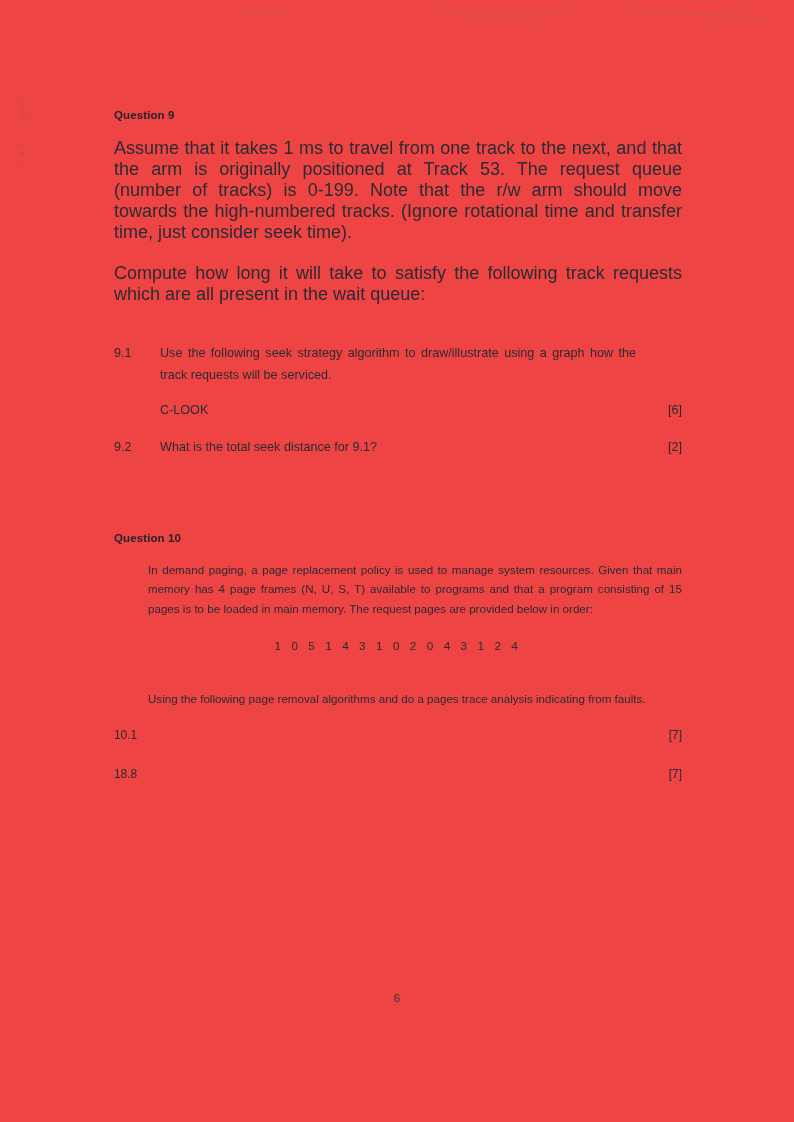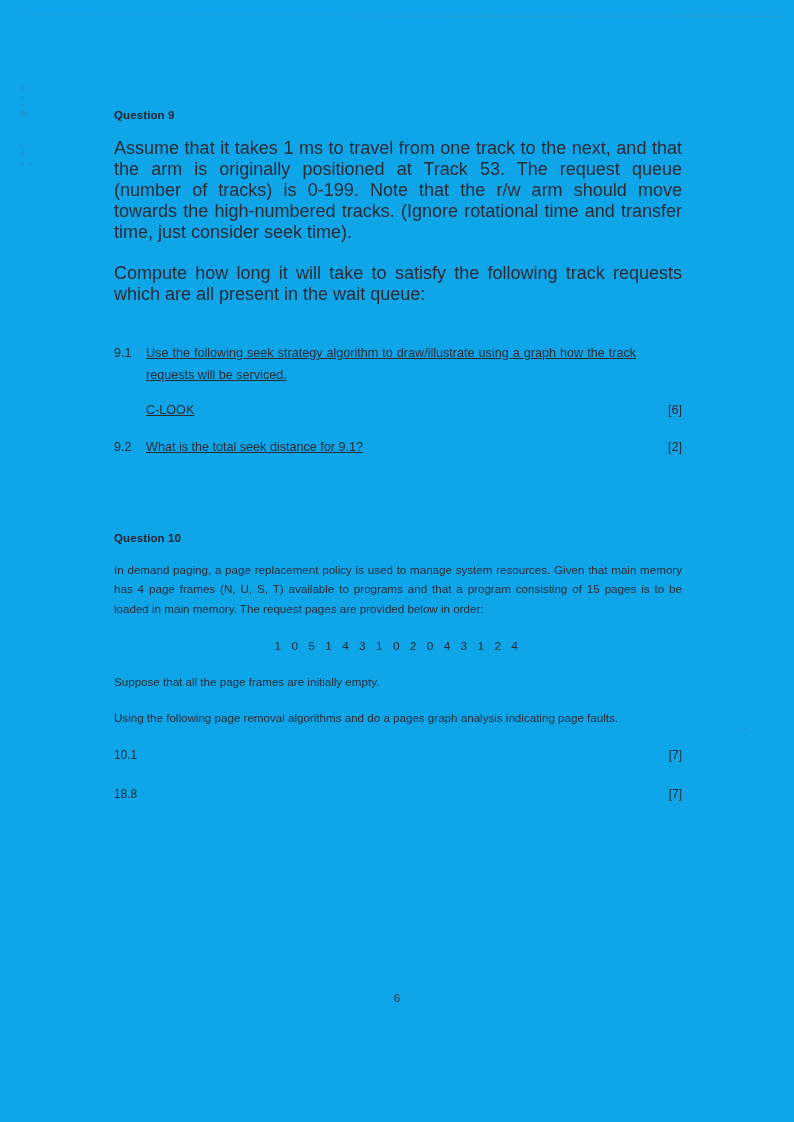--- a/index.html
+++ b/index.html
@@ -4,21 +4,21 @@
 <style>
   html, body {
     margin: 0;
     padding: 0;
     background: #ffffff;
   }
   .page {
     position: relative;
     width: 794px;
     height: 1122px;
-    background: #0ea5e9;
+    background: #ef4444;
     overflow: hidden;
     font-family: "Liberation Sans", sans-serif;
     color: #2b2b33;
   }
 
   
   .scan-top-line {
     position: absolute;
     left: 12px;
     top: 14px;
@@ -70,20 +70,21 @@
 
   .para {
     font-size: 18px;
     line-height: 21px;
     text-align: justify;
     color: #2b2b33;
   }
   .para.q10 {
     font-size: 11.6px;
     line-height: 19.4px;
+    margin-left: 34px;
   }
   .para.noj {
     text-align: left;
   }
 
   .centered-seq {
     text-align: center;
     font-size: 12.6px;
     line-height: 20px;
     color: #2b2b33;
@@ -91,30 +92,29 @@
   .centered-seq.spaced {
     font-size: 11.8px;
     letter-spacing: 0.30em;
   }
 
   
   .subq {
     position: relative;
     font-size: 12.6px;
     line-height: 22.2px;
-    text-decoration: underline;
   }
   .subq .lbl {
     position: absolute;
     left: 0;
     top: 0;
     width: 46px;
   }
   .subq .body {
-    margin-left: 32px;
+    margin-left: 46px;
     margin-right: 46px;
     text-align: justify;
   }
   .subq .body.noj {
     text-align: left;
   }
   .subq .marks {
     position: absolute;
     right: 0;
     top: 0;
@@ -205,25 +205,24 @@
     <div style="height:16px;"></div>
 
     <div class="para q10">In demand paging, a page replacement policy is used to manage system resources. Given that main memory has 4 page frames (N, U, S, T) available to programs and that a program consisting of 15 pages is to be loaded in main memory. The request pages are provided below in order:</div>
 
     <div style="height:18px;"></div>
 
     <div class="centered-seq spaced">1 0 5 1 4 3 1 0 2 0 4 3 1 2 4</div>
 
     <div style="height:16px;"></div>
 
-    <div class="para q10 noj">Suppose that all the page frames are initially empty.</div>
 
     <div style="height:17px;"></div>
 
-    <div class="para q10">Using the following page removal algorithms and do a pages graph analysis indicating page faults.</div>
+    <div class="para q10">Using the following page removal algorithms and do a pages trace analysis indicating from faults.</div>
 
     <div style="height:17px;"></div>
 
     <div class="subq small">
       <span class="lbl">10.1</span>
       <span class="marks">[7]</span>
     </div>
 
     <div style="height:39px;"></div>
 

